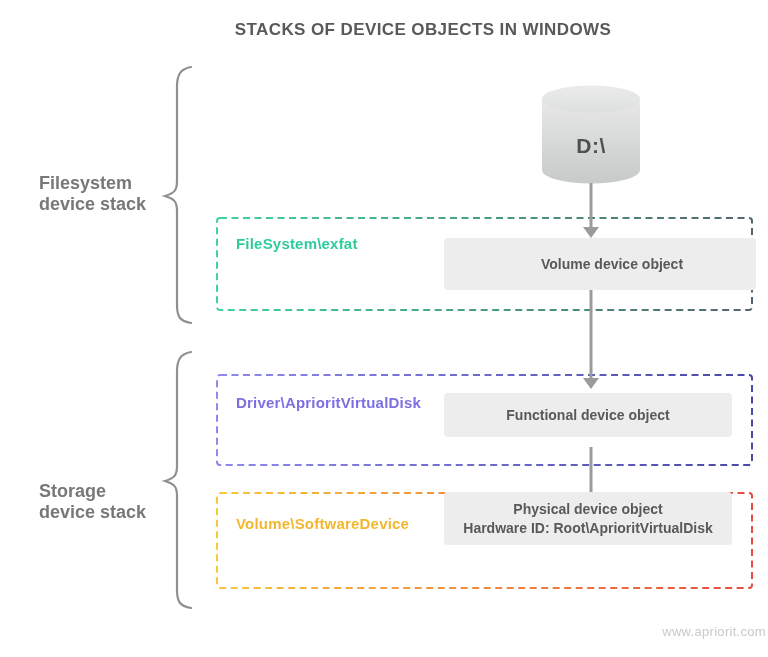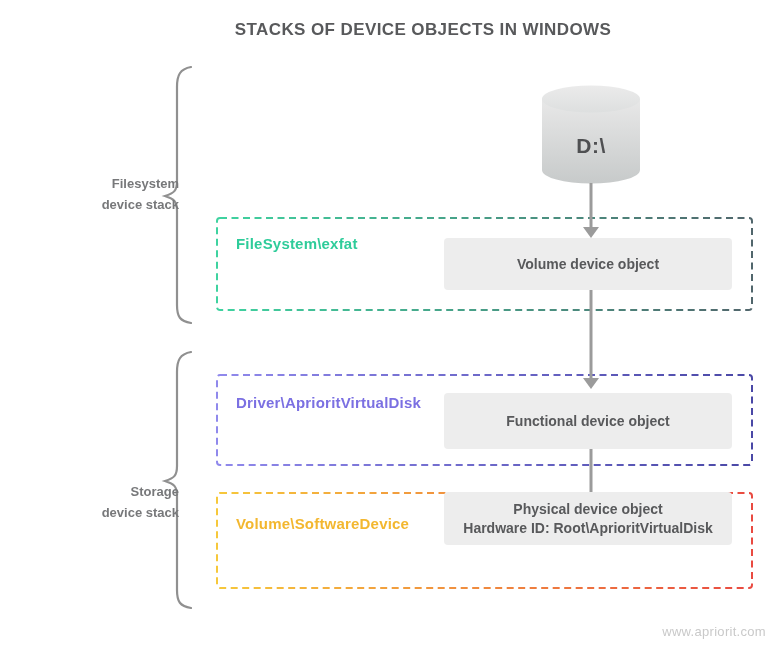--- a/index.html
+++ b/index.html
@@ -11,38 +11,38 @@
   .svg-layer{position:absolute;left:0;top:0;width:768px;height:657px;}
   .title{
     position:absolute;left:0;top:20px;width:768px;text-align:center;
     font-size:17px;font-weight:bold;letter-spacing:0.4px;color:var(--title_text);
   }
   .disk-label{
     position:absolute;left:503px;top:134px;width:98px;text-align:center;
     font-size:21px;font-weight:bold;color:var(--disk_text);letter-spacing:0.5px;
   }
   .stack-label{
-    position:absolute;left:0;width:140px;text-align:right;
-    font-size:13px;font-weight:600;color:var(--muted_text);line-height:21px;
+    position:absolute;left:0;width:140px;text-align:left;
+    font-size:18px;font-weight:600;color:var(--muted_text);line-height:21px;
   }
   .stack-label.fs{top:173px;}
   .stack-label.st{top:481px;}
   .driver-label{
     position:absolute;left:197px;font-size:15px;font-weight:bold;letter-spacing:0.2px;
   }
   .driver-label.g{top:235px;color:var(--box1_label);}
   .driver-label.p{top:394px;color:var(--box2_label);}
   .driver-label.y{top:515px;color:var(--box3_label);}
   .inner-box{
     position:absolute;left:405px;width:288px;background:var(--inner_box_bg);
     border-radius:4px;display:flex;flex-direction:column;align-items:center;justify-content:center;
     font-size:14px;font-weight:600;color:var(--body_text);line-height:19px;text-align:center;
   }
-  .inner-box.b1{top:238px;height:52px;}
-  .inner-box.b2{top:393px;height:56px;}
+  .inner-box.b1{top:238px;height:52px;padding-left:24px;}
+  .inner-box.b2{top:393px;height:44px;}
   .inner-box.b3{top:492px;height:53px;}
   .watermark{
     position:absolute;right:41px;top:624px;font-size:13px;color:var(--watermark_text);
     letter-spacing:0.3px;
   }
 </style>
 </head>
 <body>
 
 <div class="canvas">

